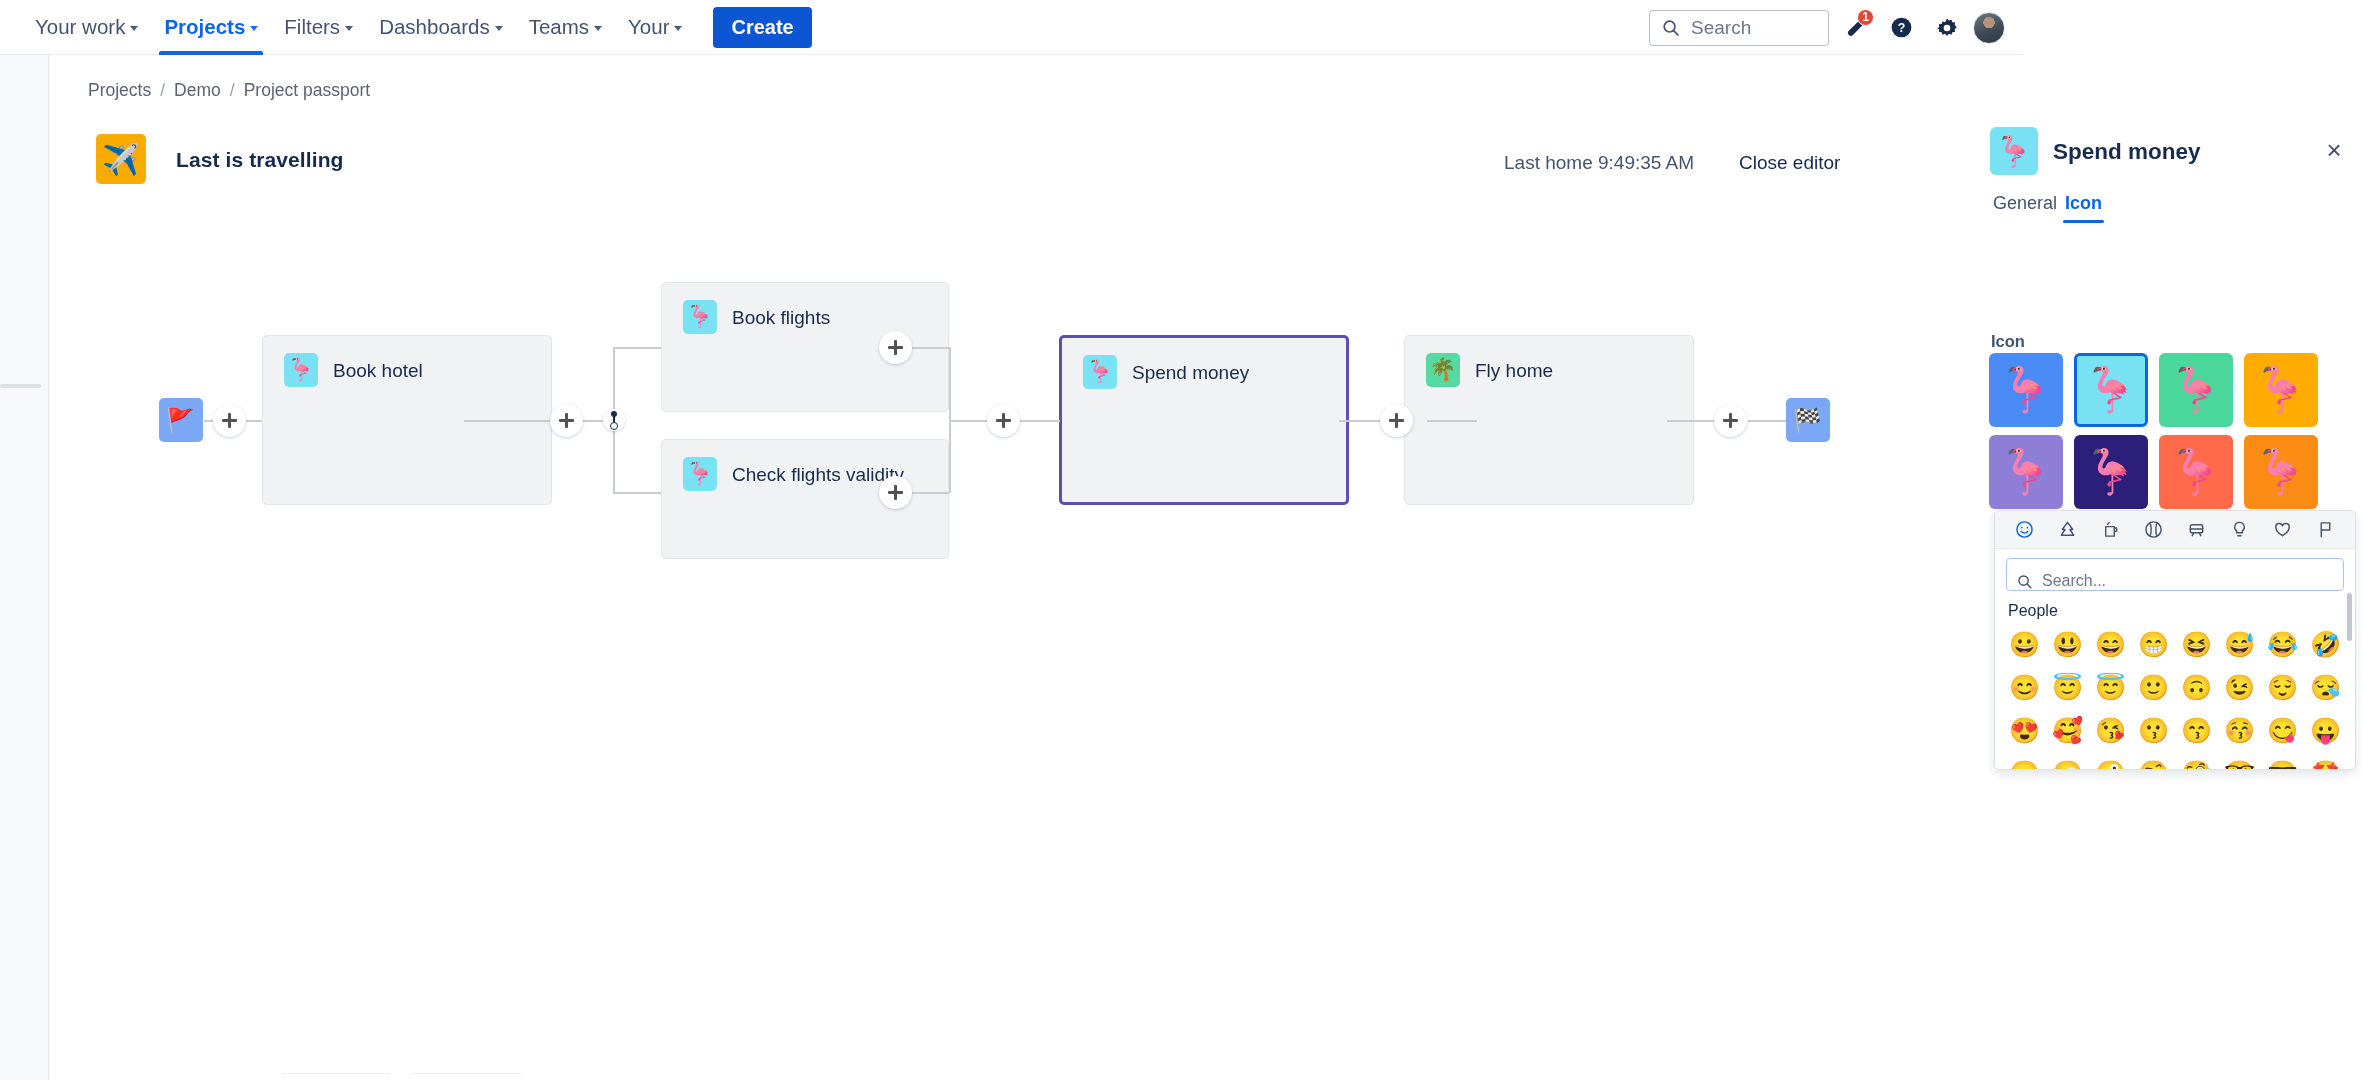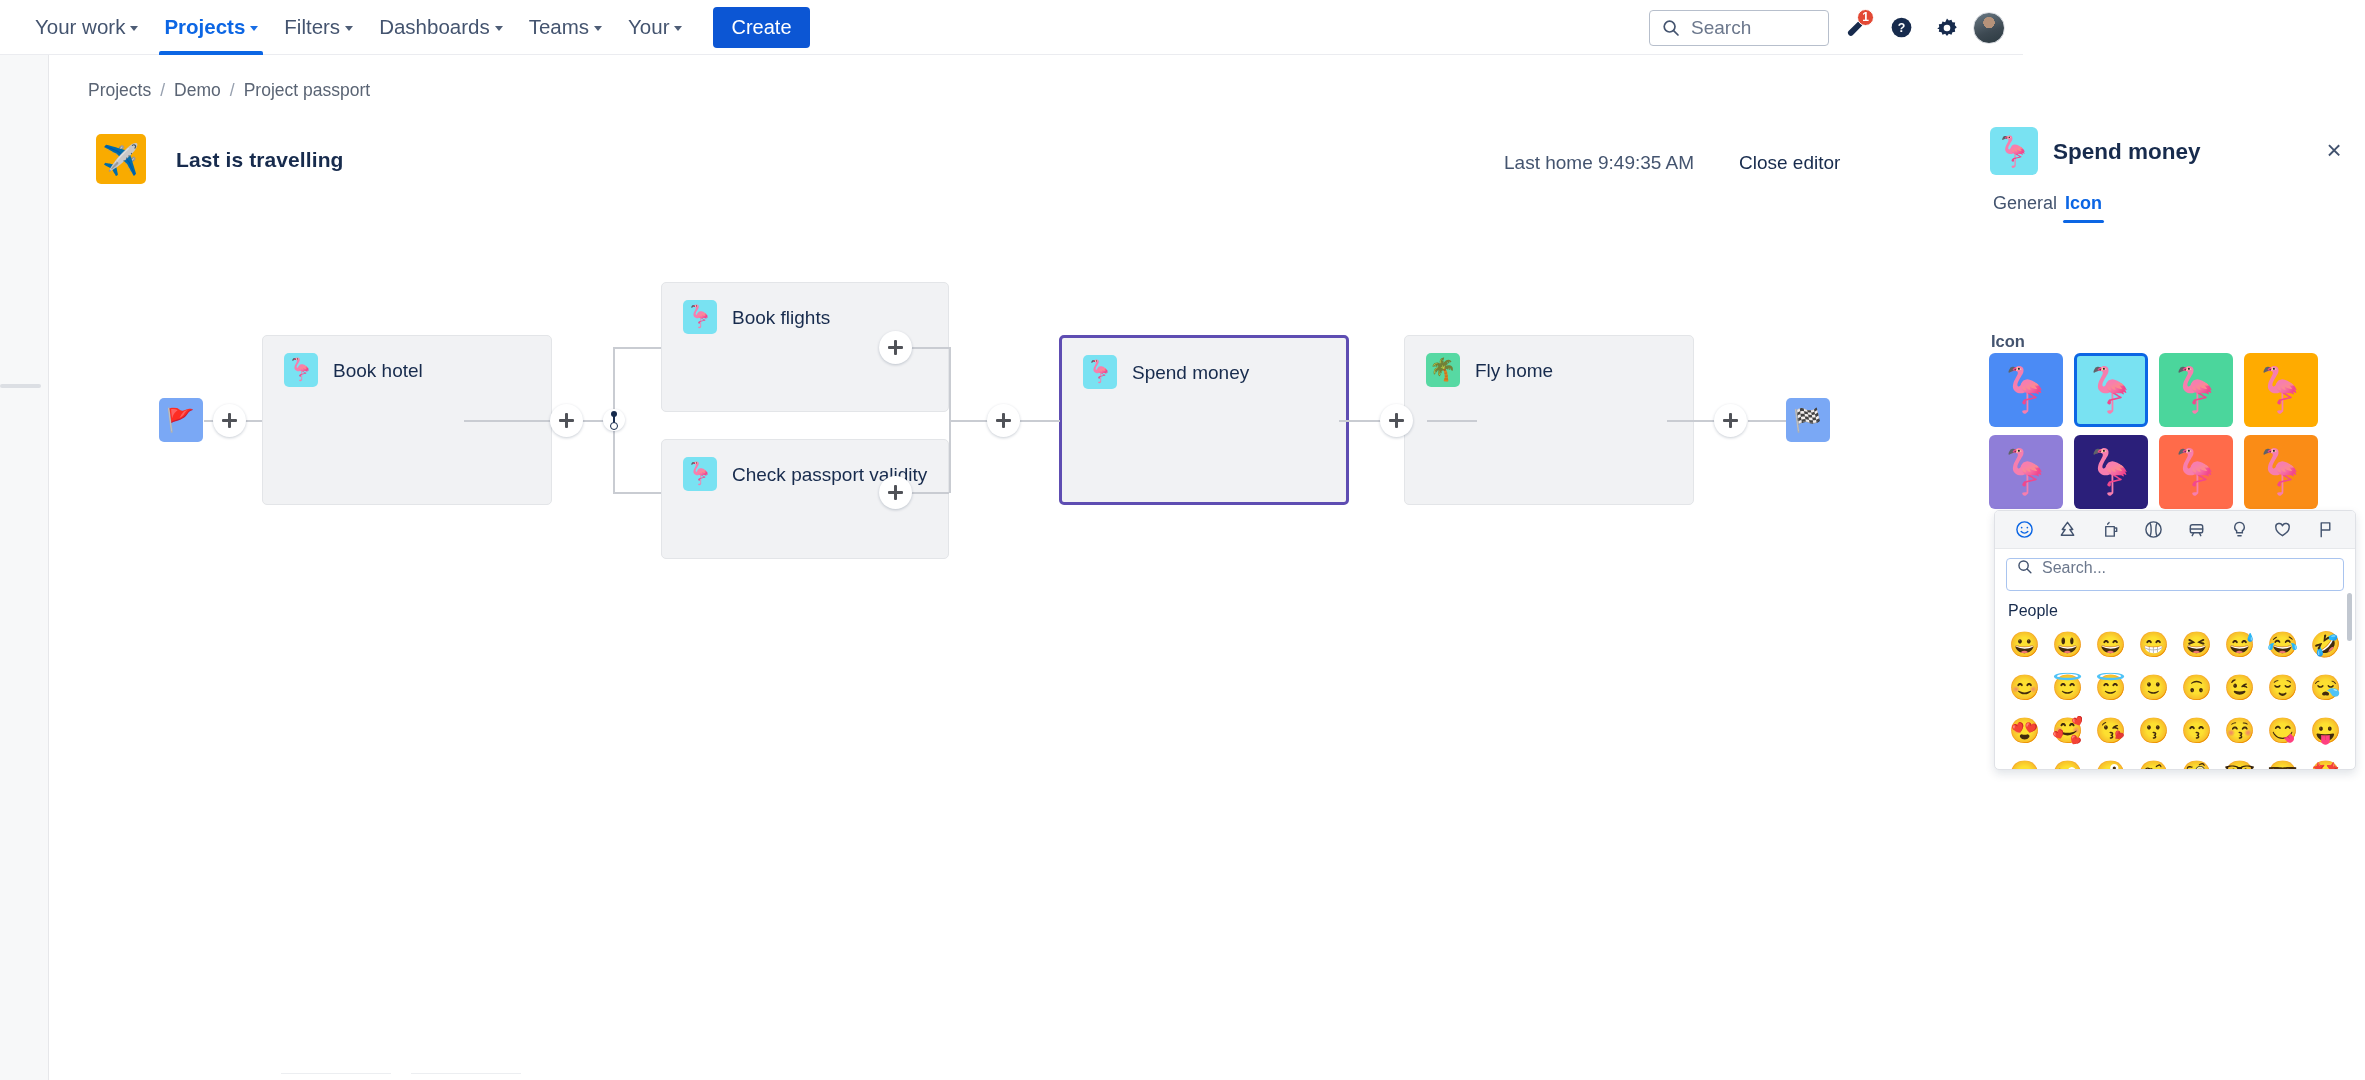--- a/index.html
+++ b/index.html
@@ -28,21 +28,21 @@
     content: ""; position: absolute; left: 8px; right: 8px; bottom: 0;
     height: 4px; background: #0c66e4; border-radius: 2px 2px 0 0;
   }
   .caret {
     width: 0; height: 0; border-left: 4.5px solid transparent;
     border-right: 4.5px solid transparent; border-top: 5.5px solid currentColor;
     opacity: .95; margin-top: 2px;
   }
   .create-btn {
     margin-left: 18px; background: #0c56d4; color: #fff;
-    font-size: 20px; font-weight: normal; border: none; border-radius: 4px;
+    font-size: 20px; font-weight: bold; border: none; border-radius: 4px;
     padding: 9px 18px; cursor: pointer; font-family: inherit;
   }
   .nav-right {
     position: absolute; right: 18px; top: 0; height: 55px;
     display: flex; align-items: center; gap: 6px;
   }
   .searchbox {
     display: flex; align-items: center; gap: 11px;
     width: 180px; height: 36px; border: 1px solid #b7bfcc;
     border-radius: 4px; padding: 0 12px; background: #fff;
@@ -223,21 +223,21 @@
     display: flex; align-items: center; height: 38px;
     background: #f4f5f7; border-bottom: 1px solid #e6e8eb; padding: 0 8px;
   }
   .cat {
     flex: 1; display: flex; align-items: center; justify-content: center;
     height: 38px; cursor: pointer; color: #44546f;
   }
   .cat.active { color: #0c66e4; }
   .picker-search { padding: 9px 11px 6px; }
   .picker-search .inp {
-    display: flex; align-items: flex-start; gap: 9px; height: 33px;
+    display: flex; align-items: flex-end; gap: 9px; height: 33px;
     border: 1.6px solid #a9c4ef; border-radius: 4px; padding: 0 10px;
   }
   .picker-search input {
     border: none; outline: none; font-size: 16px; color: #172b4d;
     font-family: inherit; width: 100%; background: transparent;
   }
   .picker-search input::placeholder { color: #6b778c; }
   .picker-group {
     font-size: 16px; color: #172b4d; font-weight: normal; padding: 5px 13px 4px;
   }
@@ -378,21 +378,21 @@
       </div>
 
     <div class="node" style="left:612px; top:86px; width:288px; height:130px;">
       <div class="node-tile" style="background:#79e2f2;">🦩</div>
       <div class="node-label">Book flights</div>
     </div>
     <div class="plus" style="left:830px; top:135px;"></div>
 
     <div class="node" style="left:612px; top:243px; width:288px; height:120px;">
       <div class="node-tile" style="background:#79e2f2;">🦩</div>
-      <div class="node-label">Check passport validity</div>
+      <div class="node-label">Check flights validity</div>
     </div>
     <div class="plus" style="left:830px; top:280px;"></div>
 
     <div class="plus" style="left:938px; top:208px;"></div>
 
     <div class="node selected" style="left:1010px; top:139px; width:290px; height:170px;">
       <div class="node-tile" style="background:#79e2f2;">🦩</div>
       <div class="node-label">Spend money</div>
     </div>
     <div class="plus" style="left:1331px; top:208px;"></div>

